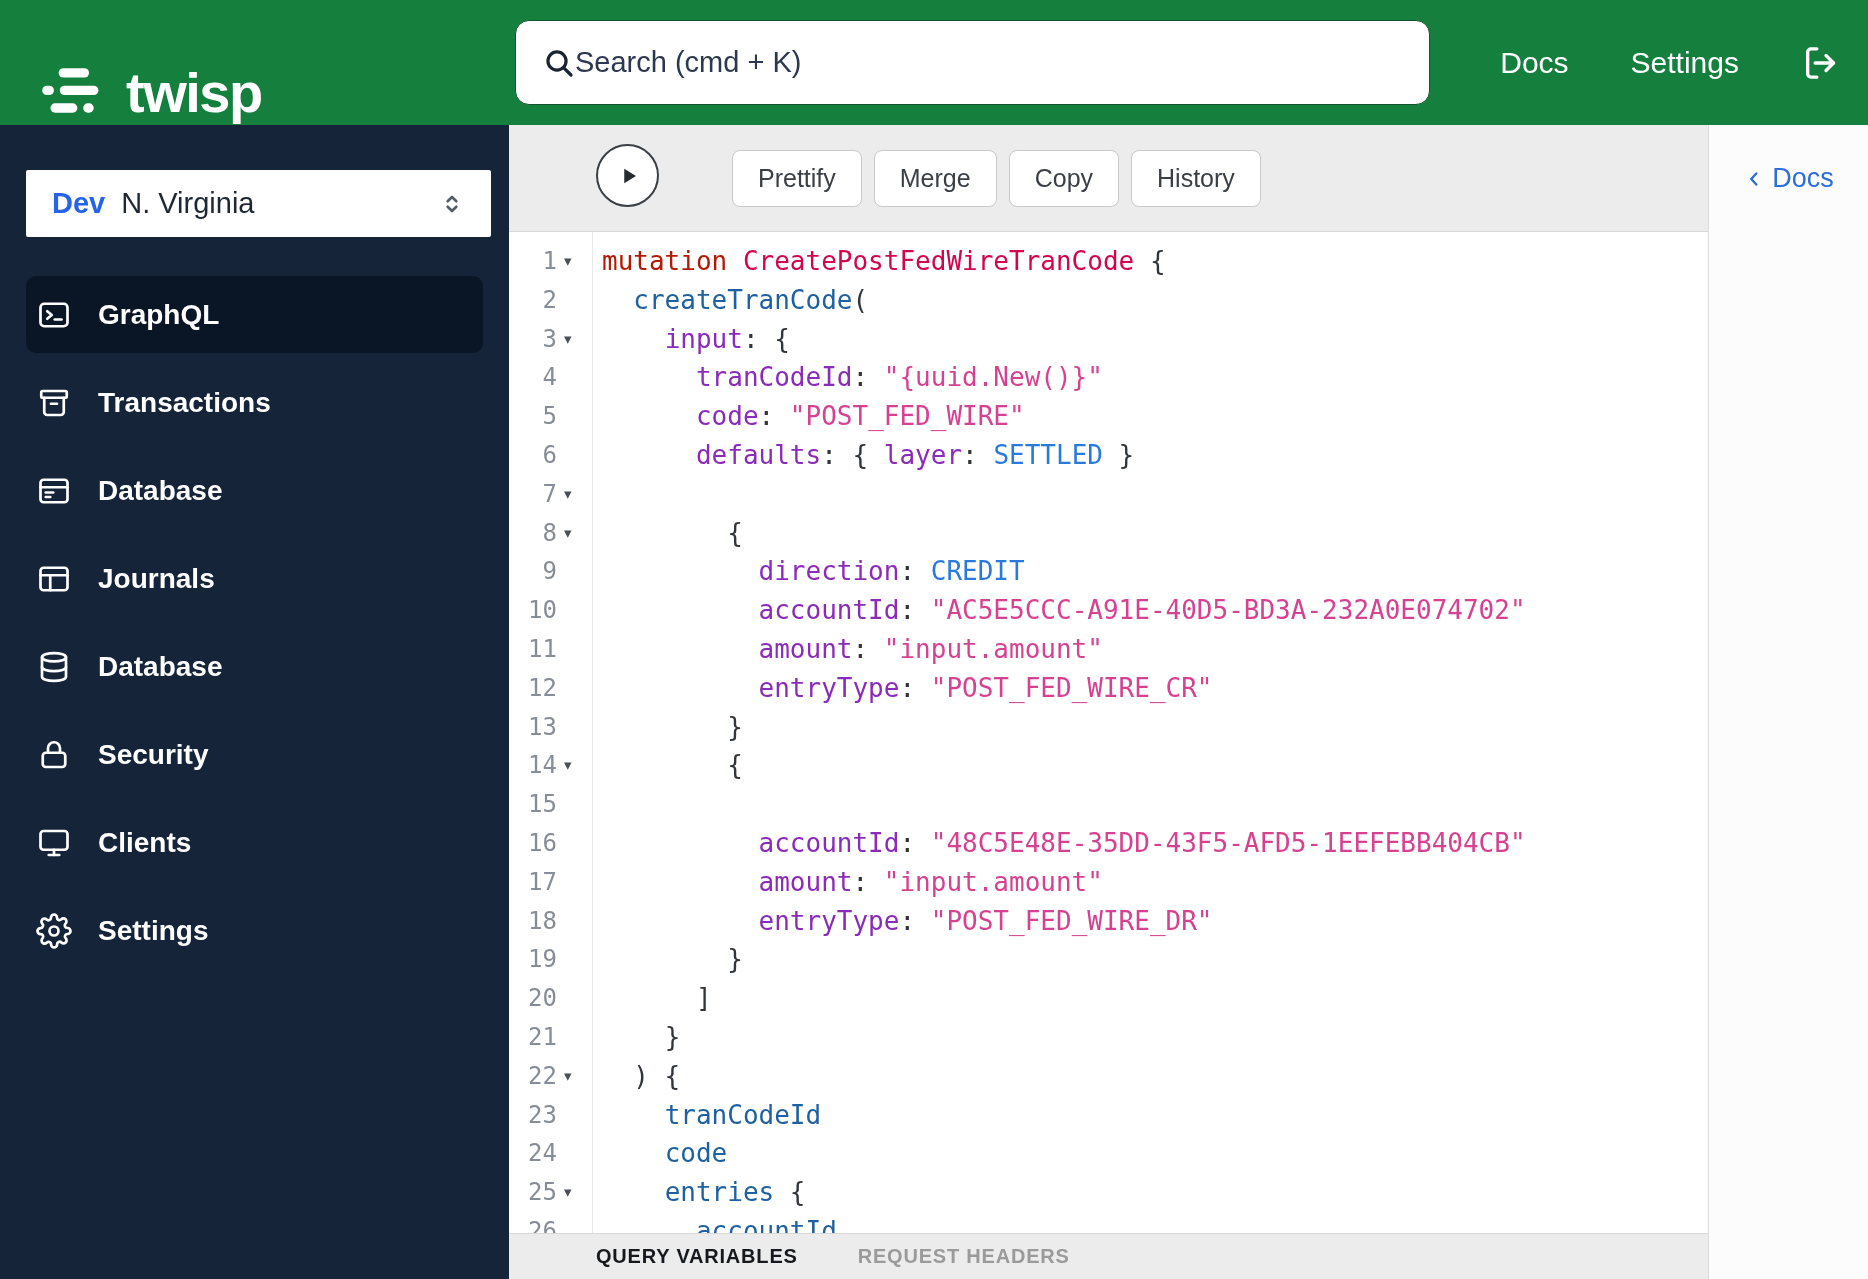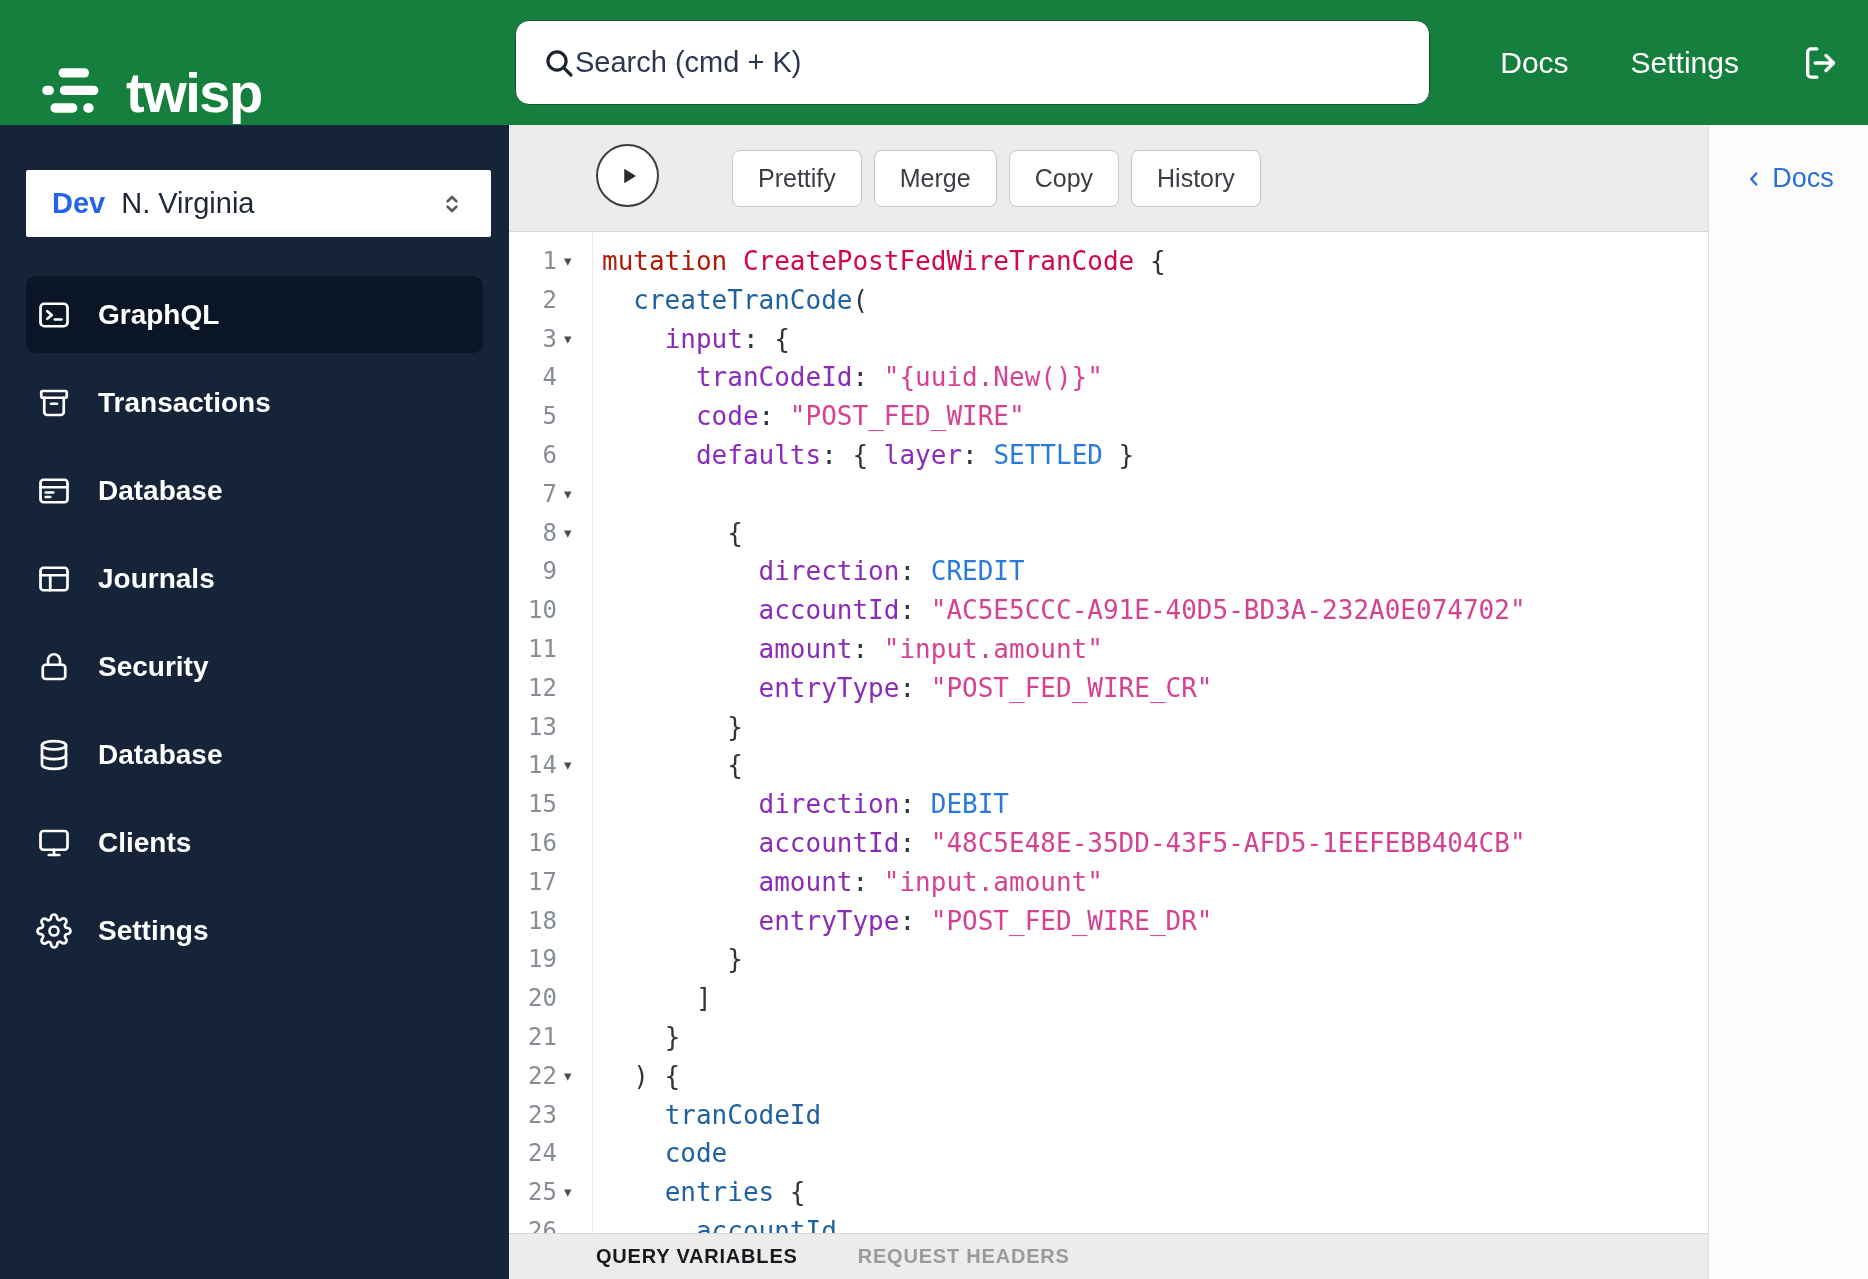--- a/index.html
+++ b/index.html
@@ -178,35 +178,35 @@
               <rect x="3" y="4.5" width="18" height="15" rx="2"></rect>
               <path d="M3 9.5h18"></path>
               <path d="M9.5 9.5v10"></path>
             </svg>
           </span>
           <span class="mi-label">Journals</span>
         </div>
         <div class="menu-item">
           <span class="mi-icon">
             <svg fill="none" stroke="currentColor" stroke-width="1.8" stroke-linecap="round" stroke-linejoin="round" viewBox="0 0 24 24">
-              <rect x="4.5" y="10.5" width="15" height="9.5" rx="2"></rect>
-              <path d="M8 10.5V7.5a4 4 0 0 1 8 0v3"></path>
-            </svg>
-          </span>
-          <span class="mi-label">Security</span>
-        </div>
-        <div class="menu-item">
-          <span class="mi-icon">
-            <svg fill="none" stroke="currentColor" stroke-width="1.8" stroke-linecap="round" stroke-linejoin="round" viewBox="0 0 24 24">
               <ellipse cx="12" cy="5.5" rx="8" ry="2.8"></ellipse>
               <path d="M4 5.5V12c0 1.55 3.58 2.8 8 2.8s8-1.25 8-2.8V5.5"></path>
               <path d="M4 12v6.5c0 1.55 3.58 2.8 8 2.8s8-1.25 8-2.8V12"></path>
             </svg>
           </span>
           <span class="mi-label">Database</span>
+        </div>
+        <div class="menu-item">
+          <span class="mi-icon">
+            <svg fill="none" stroke="currentColor" stroke-width="1.8" stroke-linecap="round" stroke-linejoin="round" viewBox="0 0 24 24">
+              <rect x="4.5" y="10.5" width="15" height="9.5" rx="2"></rect>
+              <path d="M8 10.5V7.5a4 4 0 0 1 8 0v3"></path>
+            </svg>
+          </span>
+          <span class="mi-label">Security</span>
         </div>
         <div class="menu-item">
           <span class="mi-icon">
             <svg fill="none" stroke="currentColor" stroke-width="1.8" stroke-linecap="round" stroke-linejoin="round" viewBox="0 0 24 24">
               <rect x="3" y="4" width="18" height="12.5" rx="2"></rect>
               <path d="M8.5 20h7"></path>
               <path d="M12 16.5V20"></path>
             </svg>
           </span>
           <span class="mi-label">Clients</span>
@@ -248,21 +248,21 @@
         <div class="code-line"><span class="line-num">5</span><span class="fold"></span><span class="line-code"><span>      </span><span class="tk-attr">code</span><span class="tk-pun">: </span><span class="tk-str">"POST_FED_WIRE"</span></span></div>
         <div class="code-line"><span class="line-num">6</span><span class="fold"></span><span class="line-code"><span>      </span><span class="tk-attr">defaults</span><span class="tk-pun">: { </span><span class="tk-attr">layer</span><span class="tk-pun">: </span><span class="tk-enum">SETTLED</span><span class="tk-pun"> }</span></span></div>
         <div class="code-line"><span class="line-num">7</span><span class="fold">▾</span></div>
         <div class="code-line"><span class="line-num">8</span><span class="fold">▾</span><span class="line-code"><span>        </span><span class="tk-pun">{</span></span></div>
         <div class="code-line"><span class="line-num">9</span><span class="fold"></span><span class="line-code"><span>          </span><span class="tk-attr">direction</span><span class="tk-pun">: </span><span class="tk-enum">CREDIT</span></span></div>
         <div class="code-line"><span class="line-num">10</span><span class="fold"></span><span class="line-code"><span>          </span><span class="tk-attr">accountId</span><span class="tk-pun">: </span><span class="tk-str">"AC5E5CCC-A91E-40D5-BD3A-232A0E074702"</span></span></div>
         <div class="code-line"><span class="line-num">11</span><span class="fold"></span><span class="line-code"><span>          </span><span class="tk-attr">amount</span><span class="tk-pun">: </span><span class="tk-str">"input.amount"</span></span></div>
         <div class="code-line"><span class="line-num">12</span><span class="fold"></span><span class="line-code"><span>          </span><span class="tk-attr">entryType</span><span class="tk-pun">: </span><span class="tk-str">"POST_FED_WIRE_CR"</span></span></div>
         <div class="code-line"><span class="line-num">13</span><span class="fold"></span><span class="line-code"><span>        </span><span class="tk-pun">}</span></span></div>
         <div class="code-line"><span class="line-num">14</span><span class="fold">▾</span><span class="line-code"><span>        </span><span class="tk-pun">{</span></span></div>
-        <div class="code-line"><span class="line-num">15</span><span class="fold"></span><span class="line-code"><span>          </span><span class="tk-attr">direction</span><span class="tk-pun">: </span><span class="tk-enum">DEBIT</span></span></div>
+        <div class="code-line"><span class="line-num">15</span><span class="fold"></span></div>
         <div class="code-line"><span class="line-num">16</span><span class="fold"></span><span class="line-code"><span>          </span><span class="tk-attr">accountId</span><span class="tk-pun">: </span><span class="tk-str">"48C5E48E-35DD-43F5-AFD5-1EEFEBB404CB"</span></span></div>
         <div class="code-line"><span class="line-num">17</span><span class="fold"></span><span class="line-code"><span>          </span><span class="tk-attr">amount</span><span class="tk-pun">: </span><span class="tk-str">"input.amount"</span></span></div>
         <div class="code-line"><span class="line-num">18</span><span class="fold"></span><span class="line-code"><span>          </span><span class="tk-attr">entryType</span><span class="tk-pun">: </span><span class="tk-str">"POST_FED_WIRE_DR"</span></span></div>
         <div class="code-line"><span class="line-num">19</span><span class="fold"></span><span class="line-code"><span>        </span><span class="tk-pun">}</span></span></div>
         <div class="code-line"><span class="line-num">20</span><span class="fold"></span><span class="line-code"><span>      </span><span class="tk-pun">]</span></span></div>
         <div class="code-line"><span class="line-num">21</span><span class="fold"></span><span class="line-code"><span>    </span><span class="tk-pun">}</span></span></div>
         <div class="code-line"><span class="line-num">22</span><span class="fold">▾</span><span class="line-code"><span>  </span><span class="tk-pun">) {</span></span></div>
         <div class="code-line"><span class="line-num">23</span><span class="fold"></span><span class="line-code"><span>    </span><span class="tk-fld">tranCodeId</span></span></div>
         <div class="code-line"><span class="line-num">24</span><span class="fold"></span><span class="line-code"><span>    </span><span class="tk-fld">code</span></span></div>
         <div class="code-line"><span class="line-num">25</span><span class="fold">▾</span><span class="line-code"><span>    </span><span class="tk-fld">entries</span><span class="tk-pun"> {</span></span></div>

